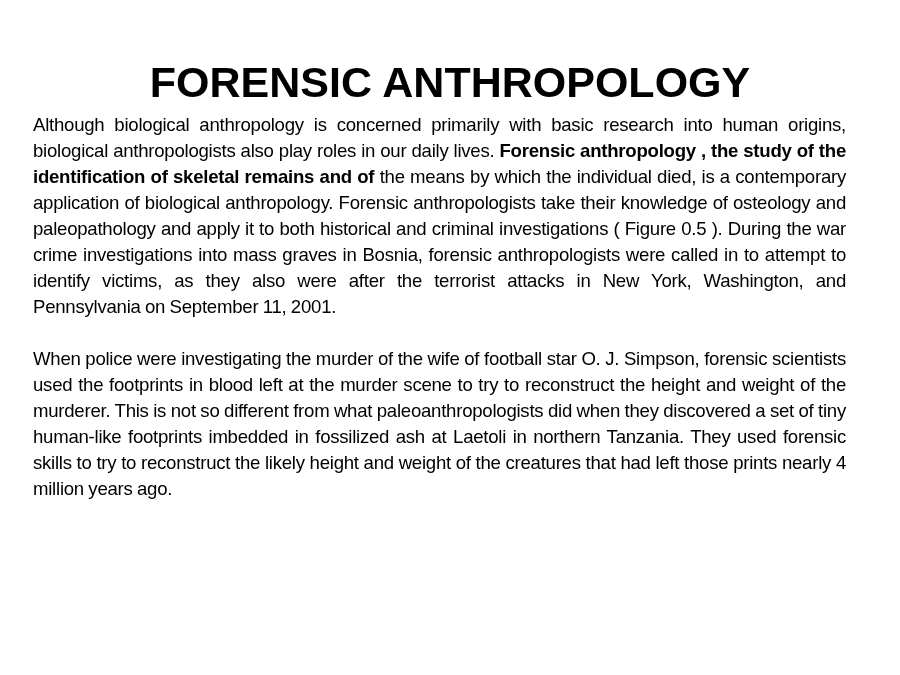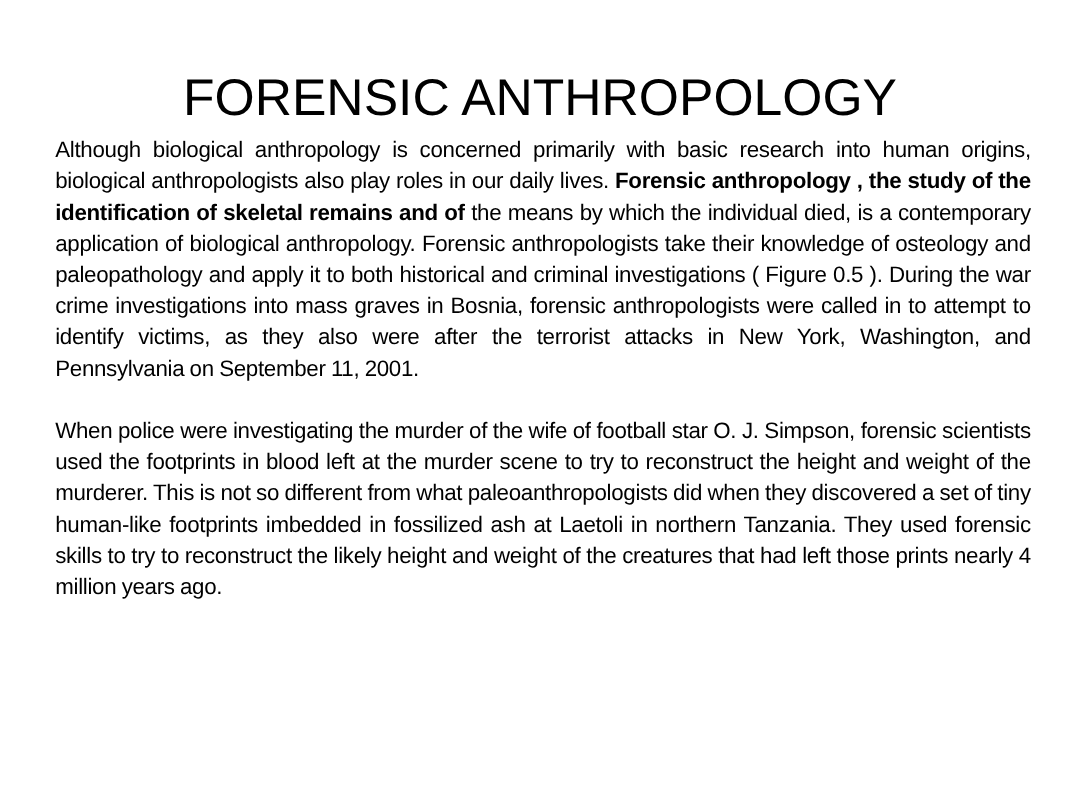--- a/index.html
+++ b/index.html
@@ -20,37 +20,36 @@
       left: 0; top: 0;
       width: 900px; height: 675px;
       background: #ffffff;
     }
     .title {
       position: absolute;
       left: 0;
       top: 56px;
       width: 900px;
       text-align: center;
-      font-weight: normal;
+      font-weight: bold;
       font-size: 43px;
       line-height: 52px;
       letter-spacing: 0px;
       margin: 0;
     }
     .body {
       position: absolute;
       left: 33px;
       top: 112px;
       width: 813px;
       font-size: 18.6px;
       line-height: 26px;
       text-align: justify;
       letter-spacing: -0.25px;
       word-spacing: -0.5px;
-      margin-left: 13px;
     }
     .para {
       margin: 0;
       text-align: justify;
     }
     .para + .para {
       margin-top: 26px;
     }
     .bold {
       font-weight: bold;

